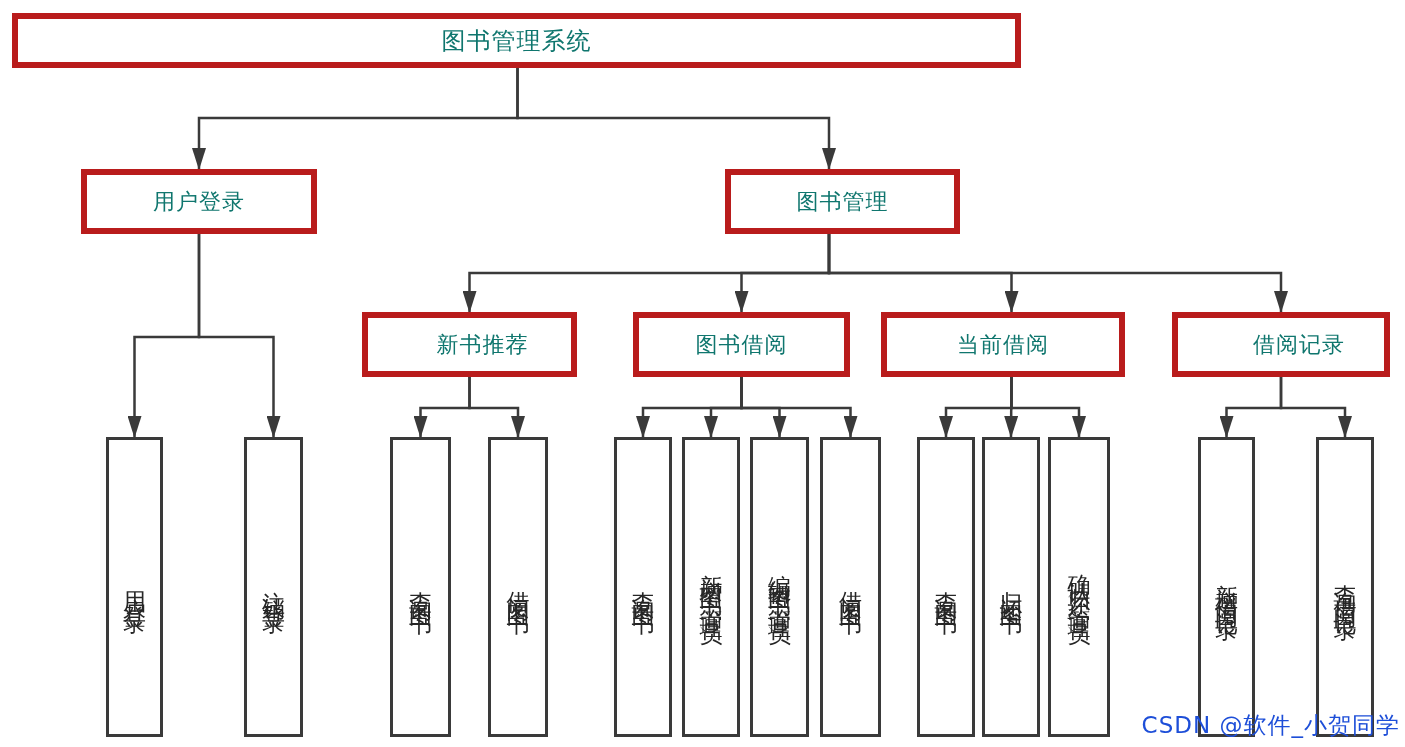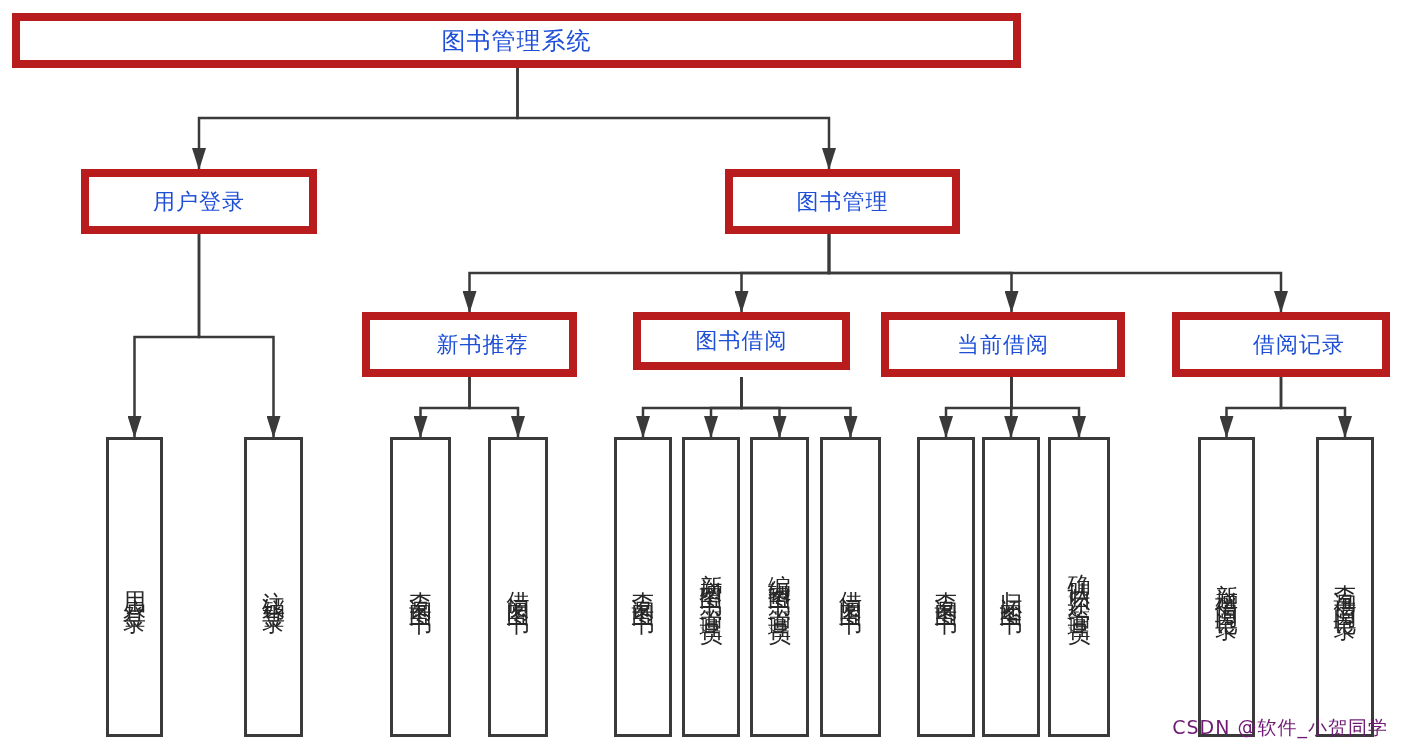--- a/index.html
+++ b/index.html
@@ -20,26 +20,26 @@
     left: 0;
     top: 0;
     width: 1405px;
     height: 747px;
     z-index: 0;
   }
   .hnode {
     position: absolute;
     box-sizing: border-box;
     background: #ffffff;
-    border: 8px solid #b91c1c;
+    border: 6px solid #b91c1c;
     display: flex;
     align-items: center;
     justify-content: center;
     font-size: 22px;
-    color: #1d4ed8;
+    color: #0f766e;
     letter-spacing: 1px;
     z-index: 1;
     white-space: nowrap;
     text-align: center;
   }
   .hnode.root {
     font-size: 24px;
   }
   .vnode {
     position: absolute;
@@ -54,24 +54,24 @@
   .vnode span {
     writing-mode: vertical-lr;
     text-orientation: mixed;
     font-size: 23px;
     line-height: 1;
     letter-spacing: 7px;
     color: #262626;
   }
   .watermark {
     position: absolute;
-    right: 17px;
+    right: 5px;
     bottom: 6px;
-    font-size: 19px;
-    color: #701a75;
+    font-size: 23px;
+    color: #1d4ed8;
     letter-spacing: 1px;
     z-index: 2;
     white-space: nowrap;
   }
 </style>
 </head>
 <body>
 
 <div class="canvas">
 
@@ -110,21 +110,21 @@
       <path d="M1281,377 L1281,408 L1345,408 L1345,437" marker-end="url(#arw)"></path>
     </g>
   </svg>
 
   <div class="hnode root" style="left:12px; top:13px; width:1009px; height:55px;">图书管理系统</div>
 
   <div class="hnode" style="left:81px; top:169px; width:236px; height:65px;">用户登录</div>
   <div class="hnode" style="left:712px; top:169px; width:235px; height:65px;margin-left:13px;">图书管理</div>
 
   <div class="hnode" style="left:362px; top:312px; width:215px; height:65px;padding-left:26px;">新书推荐</div>
-  <div class="hnode" style="left:633px; top:312px; width:217px; height:58px;">图书借阅</div>
+  <div class="hnode" style="left:633px; top:312px; width:217px; height:65px;">图书借阅</div>
   <div class="hnode" style="left:881px; top:312px; width:244px; height:65px;">当前借阅</div>
   <div class="hnode" style="left:1172px; top:312px; width:218px; height:65px;padding-left:36px;">借阅记录</div>
 
   <div class="vnode" style="left:106px; top:437px; width:57px; height:300px;">
     <span>用户登录</span>
   </div>
   <div class="vnode" style="left:244px; top:437px; width:59px; height:300px;">
     <span>注销登录</span>
   </div>
 

